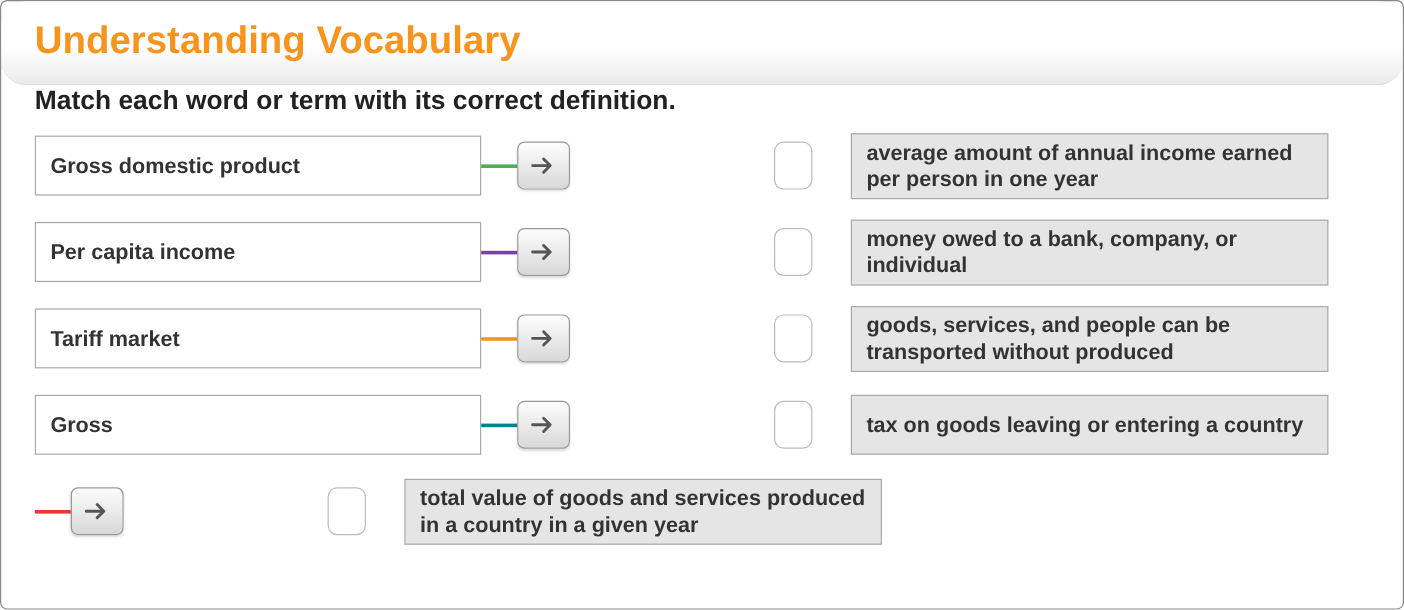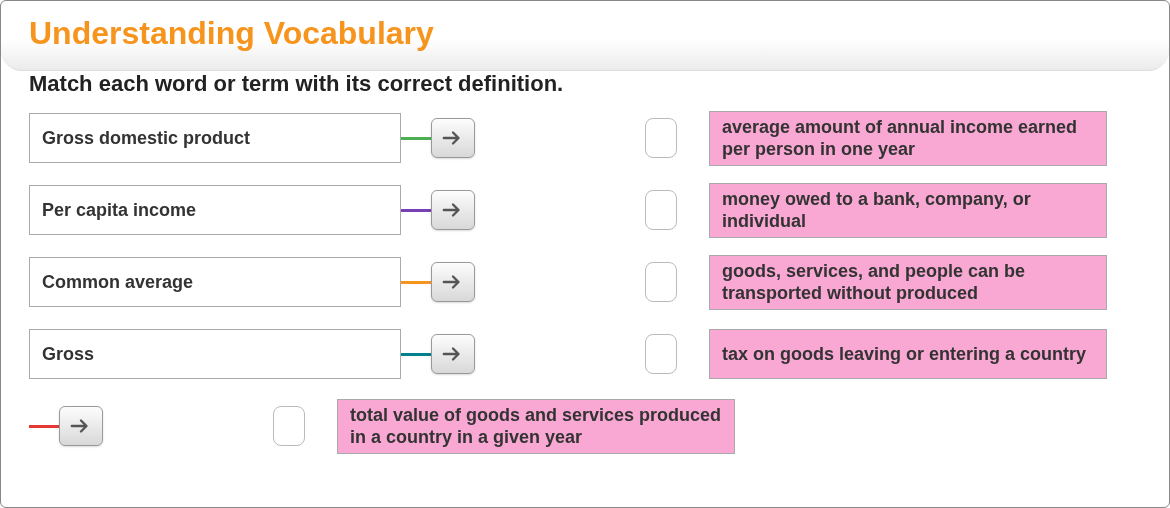--- a/index.html
+++ b/index.html
@@ -83,21 +83,21 @@
     .def-box {
       width: 398px;
       min-height: 50px;
       border: 1px solid #aaa;
       display: flex;
       align-items: center;
       padding: 4px 12px;
       font-size: 18px;
       color: #333;
       line-height: 1.25;
-      background: #f9a8d4;
+      background: #e5e5e5;
     }
     .c-green  { background: #4caf50; }
     .c-purple { background: #7b3fb5; }
     .c-orange { background: #f7941d; }
     .c-teal   { background: #00838f; }
     .c-red    { background: #e53935; }
   </style>
 </head>
 <body>
 
@@ -132,21 +132,21 @@
             <path d="M2 10 L16 10 M12 4 L18 10 L12 16" stroke="#555" stroke-width="2.6" fill="none" stroke-linecap="round" stroke-linejoin="round"></path>
           </svg>
       </div>
       <div class="gap"></div>
       <div class="drop-box"></div>
       <div class="gap2"></div>
       <div class="def-box">money owed to a bank, company, or individual</div>
     </div>
 
     <div class="match-row">
-      <div class="term-box">Common average</div>
+      <div class="term-box">Tariff market</div>
       <div class="connector c-orange"></div>
       <div class="arrow-btn">
         <svg viewBox="0 0 24 20">
             <path d="M2 10 L16 10 M12 4 L18 10 L12 16" stroke="#555" stroke-width="2.6" fill="none" stroke-linecap="round" stroke-linejoin="round"></path>
           </svg>
       </div>
       <div class="gap"></div>
       <div class="drop-box"></div>
       <div class="gap2"></div>
       <div class="def-box">goods, services, and people can be transported without produced</div>

